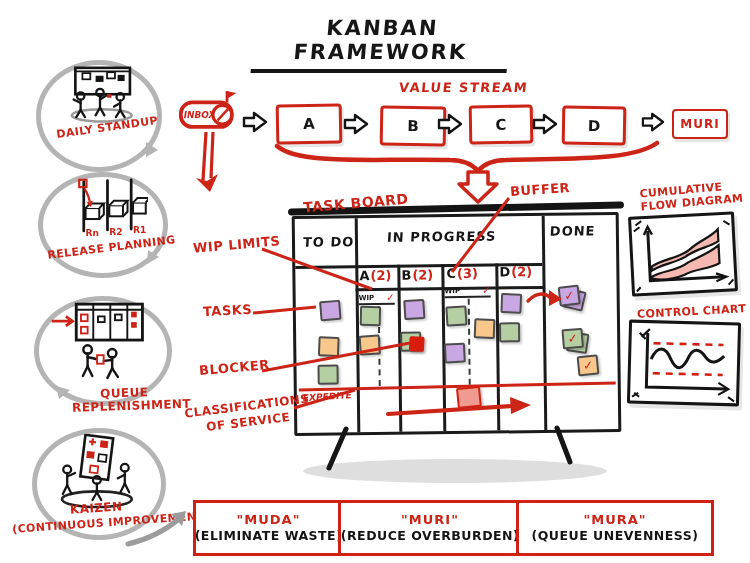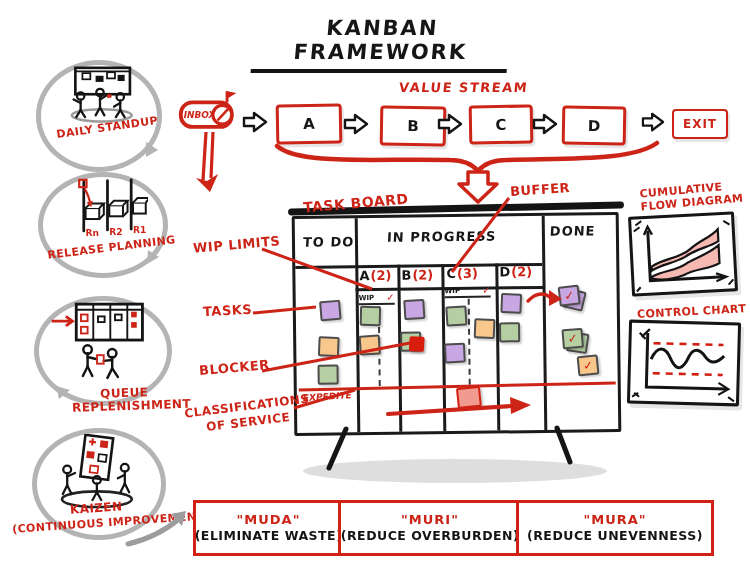--- a/index.html
+++ b/index.html
@@ -190,21 +190,21 @@
 <div class="abs vs-box" style="left:380px;top:106px;width:60px;height:34px;transform:rotate(1deg);">
     <span>B</span>
   </div>
 <div class="abs vs-box" style="left:469px;top:105px;width:58px;height:33px;transform:rotate(-1deg);">
     <span>C</span>
   </div>
 <div class="abs vs-box" style="left:562px;top:106px;width:58px;height:33px;transform:rotate(1deg);">
     <span>D</span>
   </div>
 <div class="abs vs-box" style="left:672px;top:109px;width:52px;height:26px;border-width:2.5px;font-size:12px;color:#cd2418;letter-spacing:1px;">
-    <span>EXIT</span>
+    <span>MURI</span>
   </div>
 
 <svg class="abs" style="left:242px;top:110px;" width="26" height="24" viewBox="0 0 26 24">
     <path d="M2,8 h10 V3 L24,12 L12,21 V16 H2 Z" fill="#fff" stroke="#141414" stroke-width="2.4" stroke-linejoin="round"></path>
   </svg>
 <svg class="abs" style="left:343px;top:112px;" width="26" height="24" viewBox="0 0 26 24">
     <path d="M2,8 h10 V3 L24,12 L12,21 V16 H2 Z" fill="#fff" stroke="#141414" stroke-width="2.4" stroke-linejoin="round"></path>
   </svg>
 <svg class="abs" style="left:437px;top:112px;" width="26" height="24" viewBox="0 0 26 24">
     <path d="M2,8 h10 V3 L24,12 L12,21 V16 H2 Z" fill="#fff" stroke="#141414" stroke-width="2.4" stroke-linejoin="round"></path>
@@ -321,21 +321,21 @@
 <div class="pbox" style="left:193px;width:145px;">
   <div class="t">"MUDA"</div>
   <div class="s">(ELIMINATE WASTE)</div>
 </div>
 <div class="pbox" style="left:338px;width:178px;">
   <div class="t">"MURI"</div>
   <div class="s">(REDUCE OVERBURDEN)</div>
 </div>
 <div class="pbox" style="left:516px;width:192px;">
   <div class="t">"MURA"</div>
-  <div class="s">(REDUCE UNEVENNESS)</div>
+  <div class="s">(QUEUE UNEVENNESS)</div>
 </div>
 
 <svg class="abs" style="left:0;top:0;pointer-events:none;" width="750" height="563" viewBox="0 0 750 563">
 
   <ellipse cx="455" cy="471" rx="152" ry="12" fill="#dedede"></ellipse>
   <line x1="346" y1="429" x2="329" y2="468" stroke="#151515" stroke-width="5" stroke-linecap="round"></line>
   <line x1="557" y1="428" x2="570" y2="462" stroke="#151515" stroke-width="5" stroke-linecap="round"></line>
 
   <g stroke="#cd2418" stroke-width="3.2" fill="none">
     <line x1="206" y1="132" x2="203" y2="180"></line>

